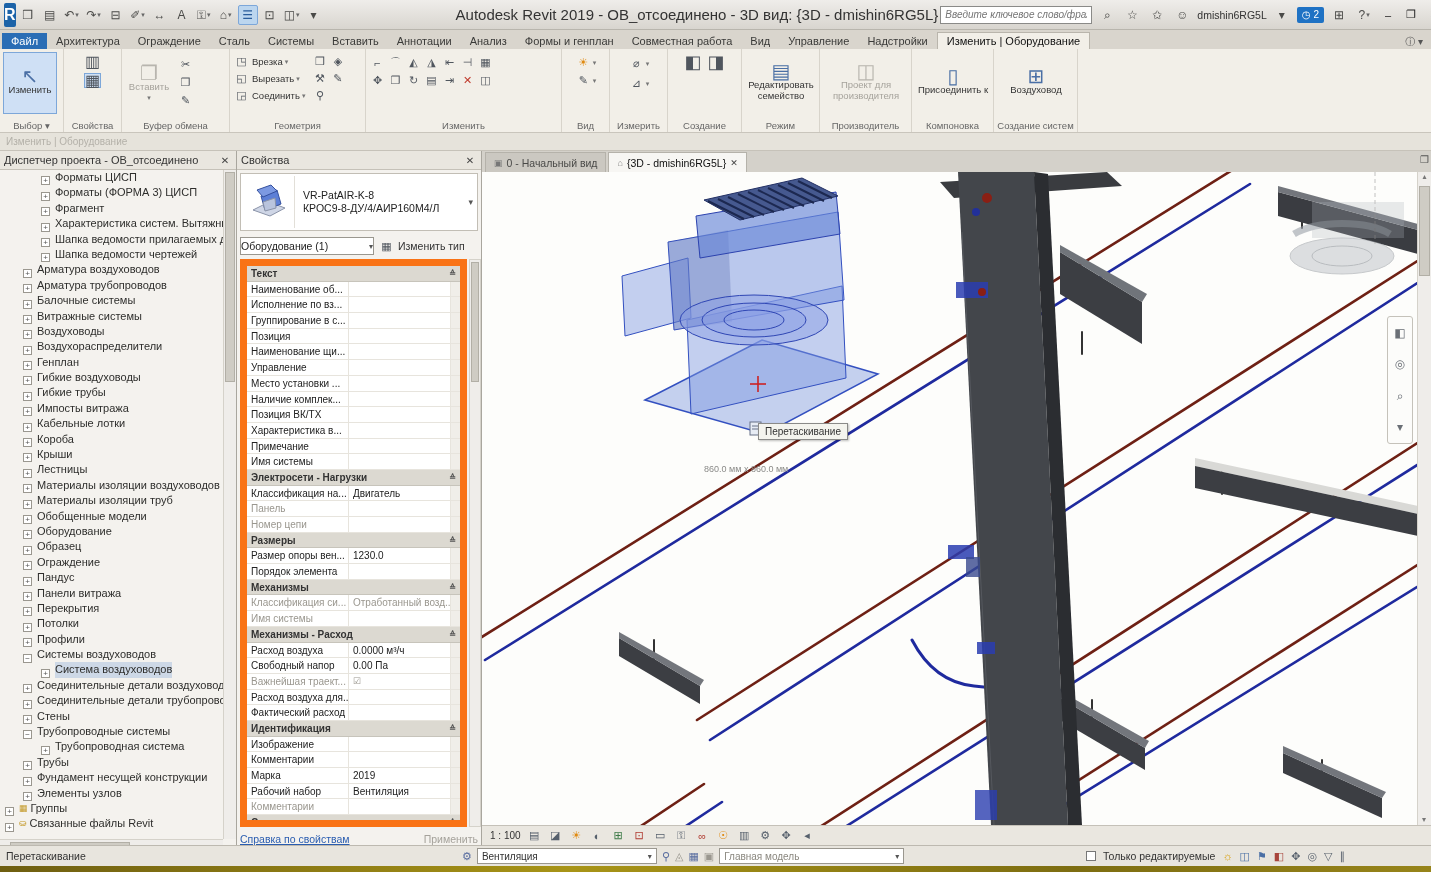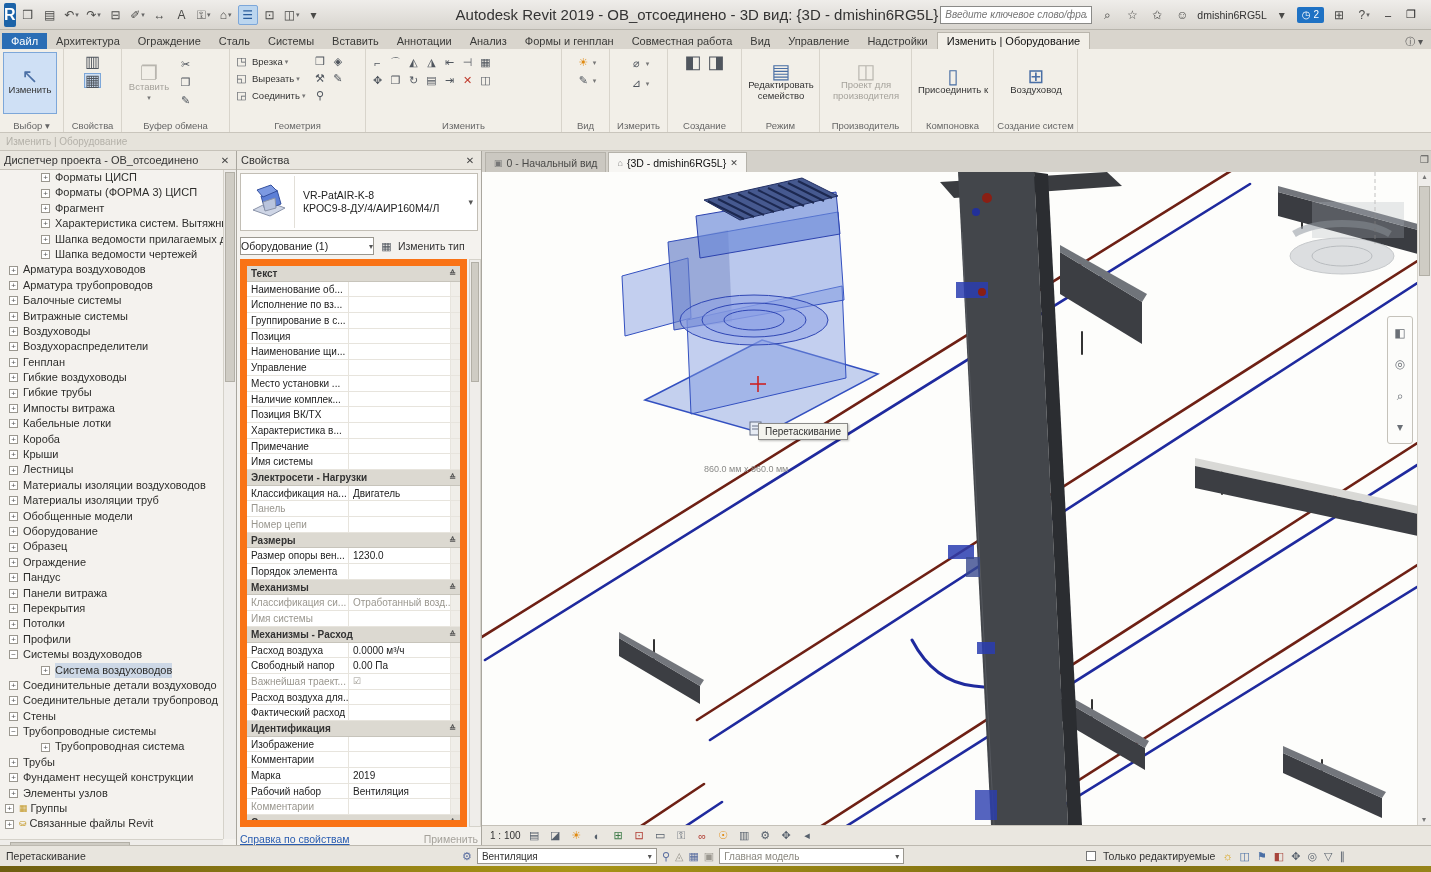--- a/index.html
+++ b/index.html
@@ -39,22 +39,22 @@
   .ddm{font-size:7px;color:#777}
   
   .opt{left:0;top:133px;width:1431px;height:18px;background:#e6e3db;border-bottom:1px solid #c6c2b9;font-size:10px;color:#8a877f;display:flex;align-items:center;padding-left:6px}
   
   .panel{top:151px;bottom:20px;background:#f4f2ee;border-right:1px solid #a9a69e}
   .phd{height:19px;background:#e9e6df;border-bottom:1px solid #c5c1b8;font-size:11px;color:#333;display:flex;align-items:center;padding:0 4px}
   .phd .x{margin-left:auto;font-size:10px;color:#444;width:14px;text-align:center}
   
   .browser{left:0;width:237px}
   .btree{position:absolute;left:0;right:13px;top:19px;bottom:13px;overflow:hidden;font-size:11px;color:#2e2e2c}
-  .ti{height:15.4px;line-height:15.4px;display:flex;align-items:center;white-space:nowrap}
-  .l0{padding-left:5px}.l1{padding-left:9px}.l2{padding-left:41px}
+  .ti{height:15.4px;line-height:15.4px;display:flex;align-items:flex-end;white-space:nowrap}
+  .l0{padding-left:5px}.l1{padding-left:23px}.l2{padding-left:41px}
   .exp{display:inline-block;width:9px;height:9px;border:1px solid #9a978f;background:#fff;font-size:8px;line-height:7px;text-align:center;color:#555;margin-right:5px;flex:0 0 auto}
   .exp.m::before{content:"−"} .exp.p::before{content:"+"}
   .fico{font-size:9px;color:#c49a2a;margin-right:3px}
   .ti.sel .tl{background:#cdd8e6;outline:1px dotted #7d8awe0}
   .ti.sel .tl{background:#cdd8e6}
   .vsb{position:absolute;right:0;top:19px;bottom:13px;width:13px;background:#efedea;border-left:1px solid #d5d2ca}
   .vth{position:absolute;left:1px;right:1px;background:#cfccc4;border:1px solid #b2afa6}
   .hsb{position:absolute;left:0;right:13px;bottom:0;height:13px;background:#efedea;border-top:1px solid #d5d2ca;display:flex;align-items:center;justify-content:space-between;font-size:8px;color:#777;padding:0 2px}
   .hth{flex:0 0 120px;height:9px;background:#cfccc4;border:1px solid #b2afa6;margin-left:4px;margin-right:auto}
   

